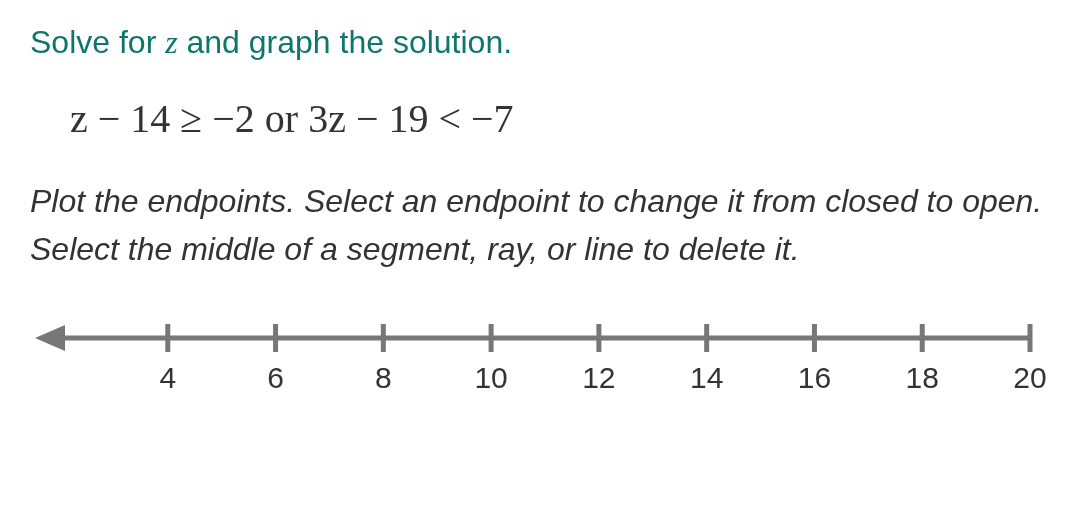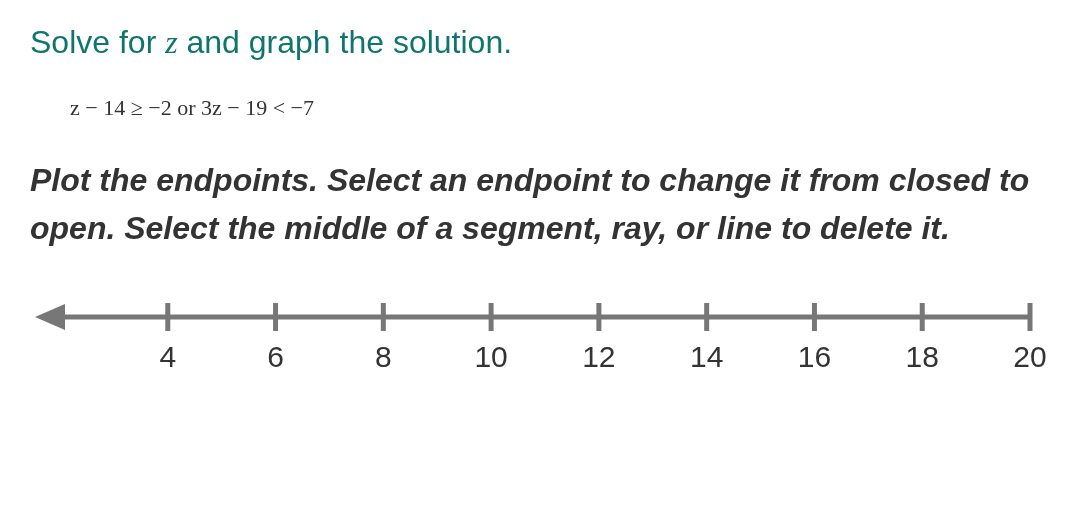--- a/index.html
+++ b/index.html
@@ -20,33 +20,32 @@
       font-size: 32px;
       line-height: 1.4;
       margin-bottom: 30px;
       color: #0f766e;
     }
     .var-italic {
       font-style: italic;
       font-family: Georgia, 'Times New Roman', serif;
     }
     .inequality {
-      font-size: 22px;
+      font-size: 40px;
       margin-left: 40px;
       margin-bottom: 35px;
       color: #333333;
       font-family: Georgia, 'Times New Roman', serif;
     }
     .instruction-text {
       font-size: 32px;
       font-style: italic;
       line-height: 1.5;
       color: #333333;
       margin-bottom: 40px;
-      font-weight: bold;
     }
     .numberline-container {
       position: relative;
       width: 1020px;
       height: 90px;
       margin-top: 10px;
     }
     .numberline-svg {
       display: block;
     }

